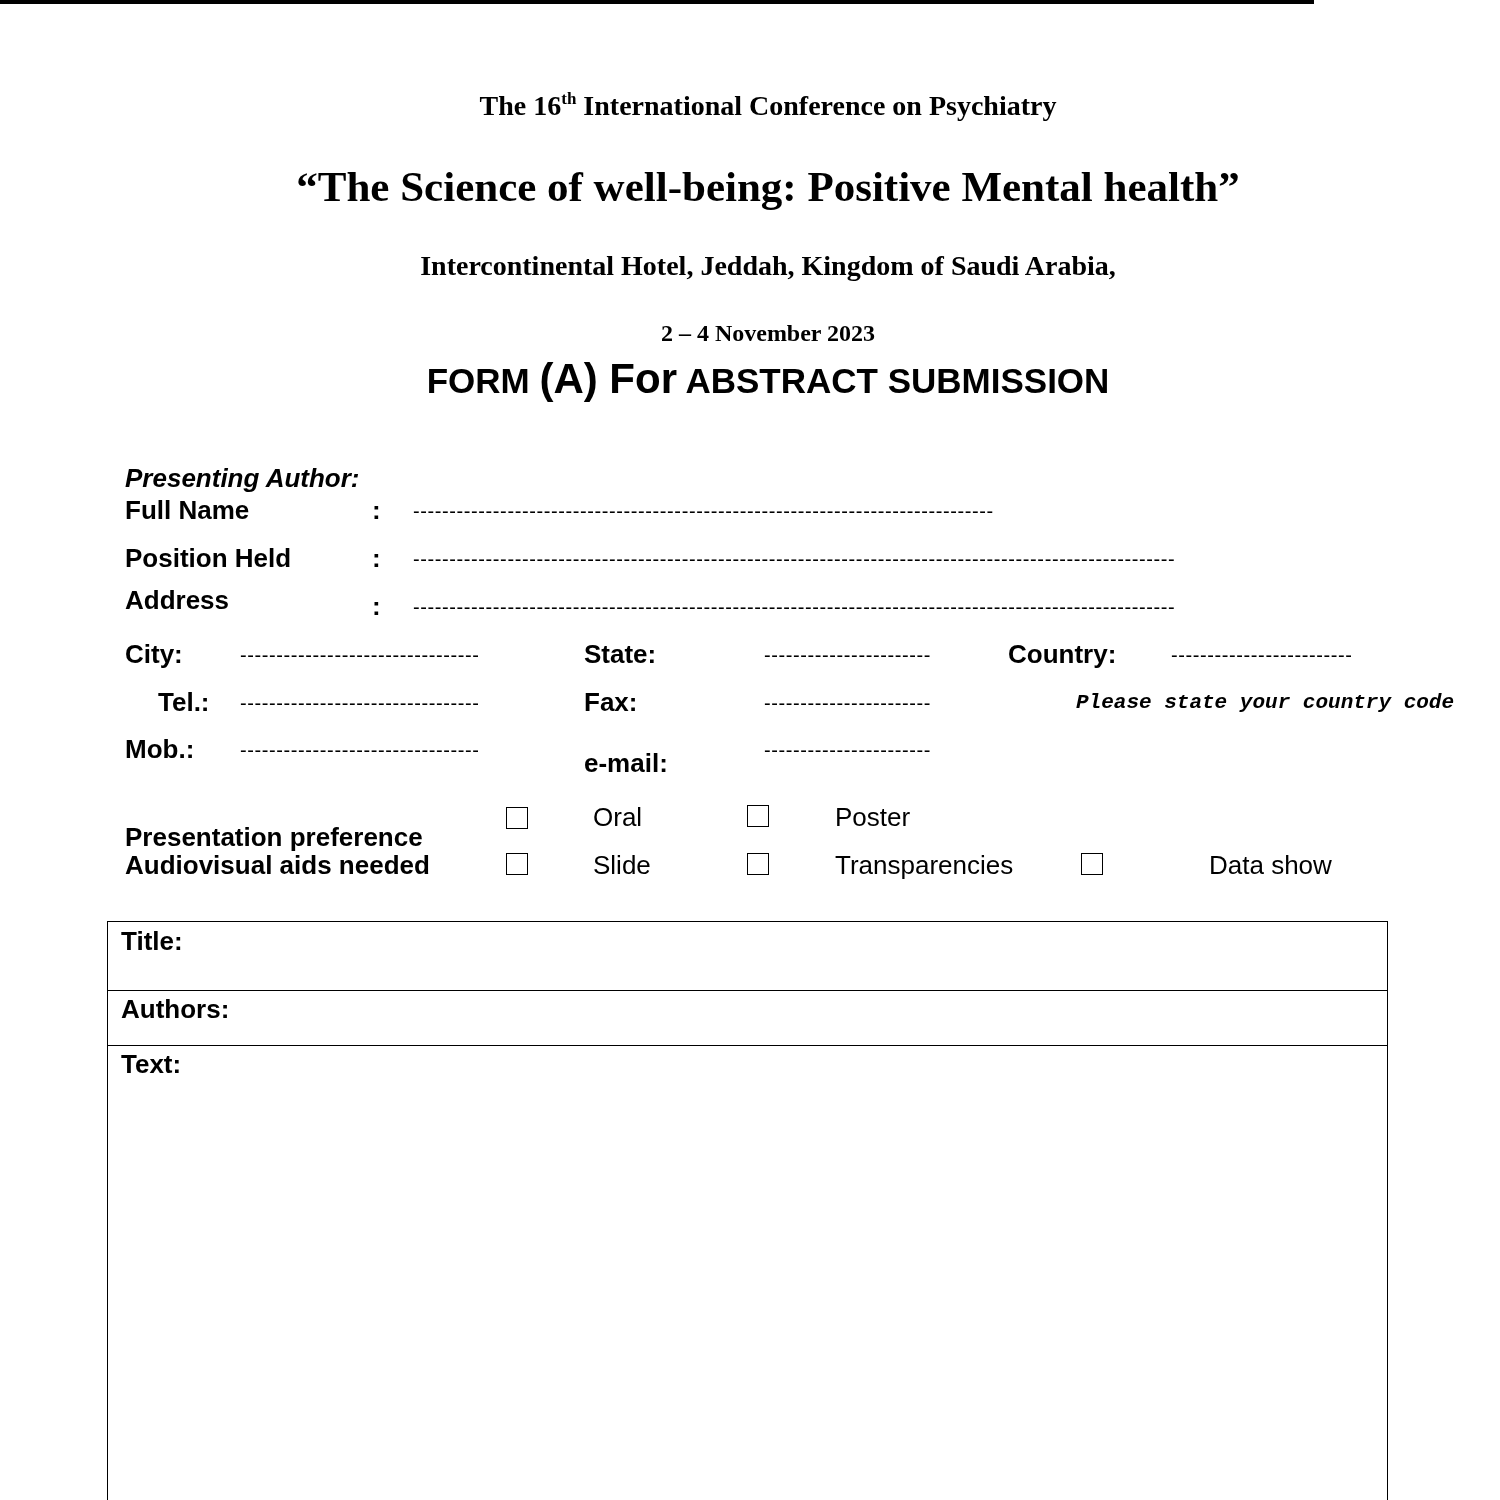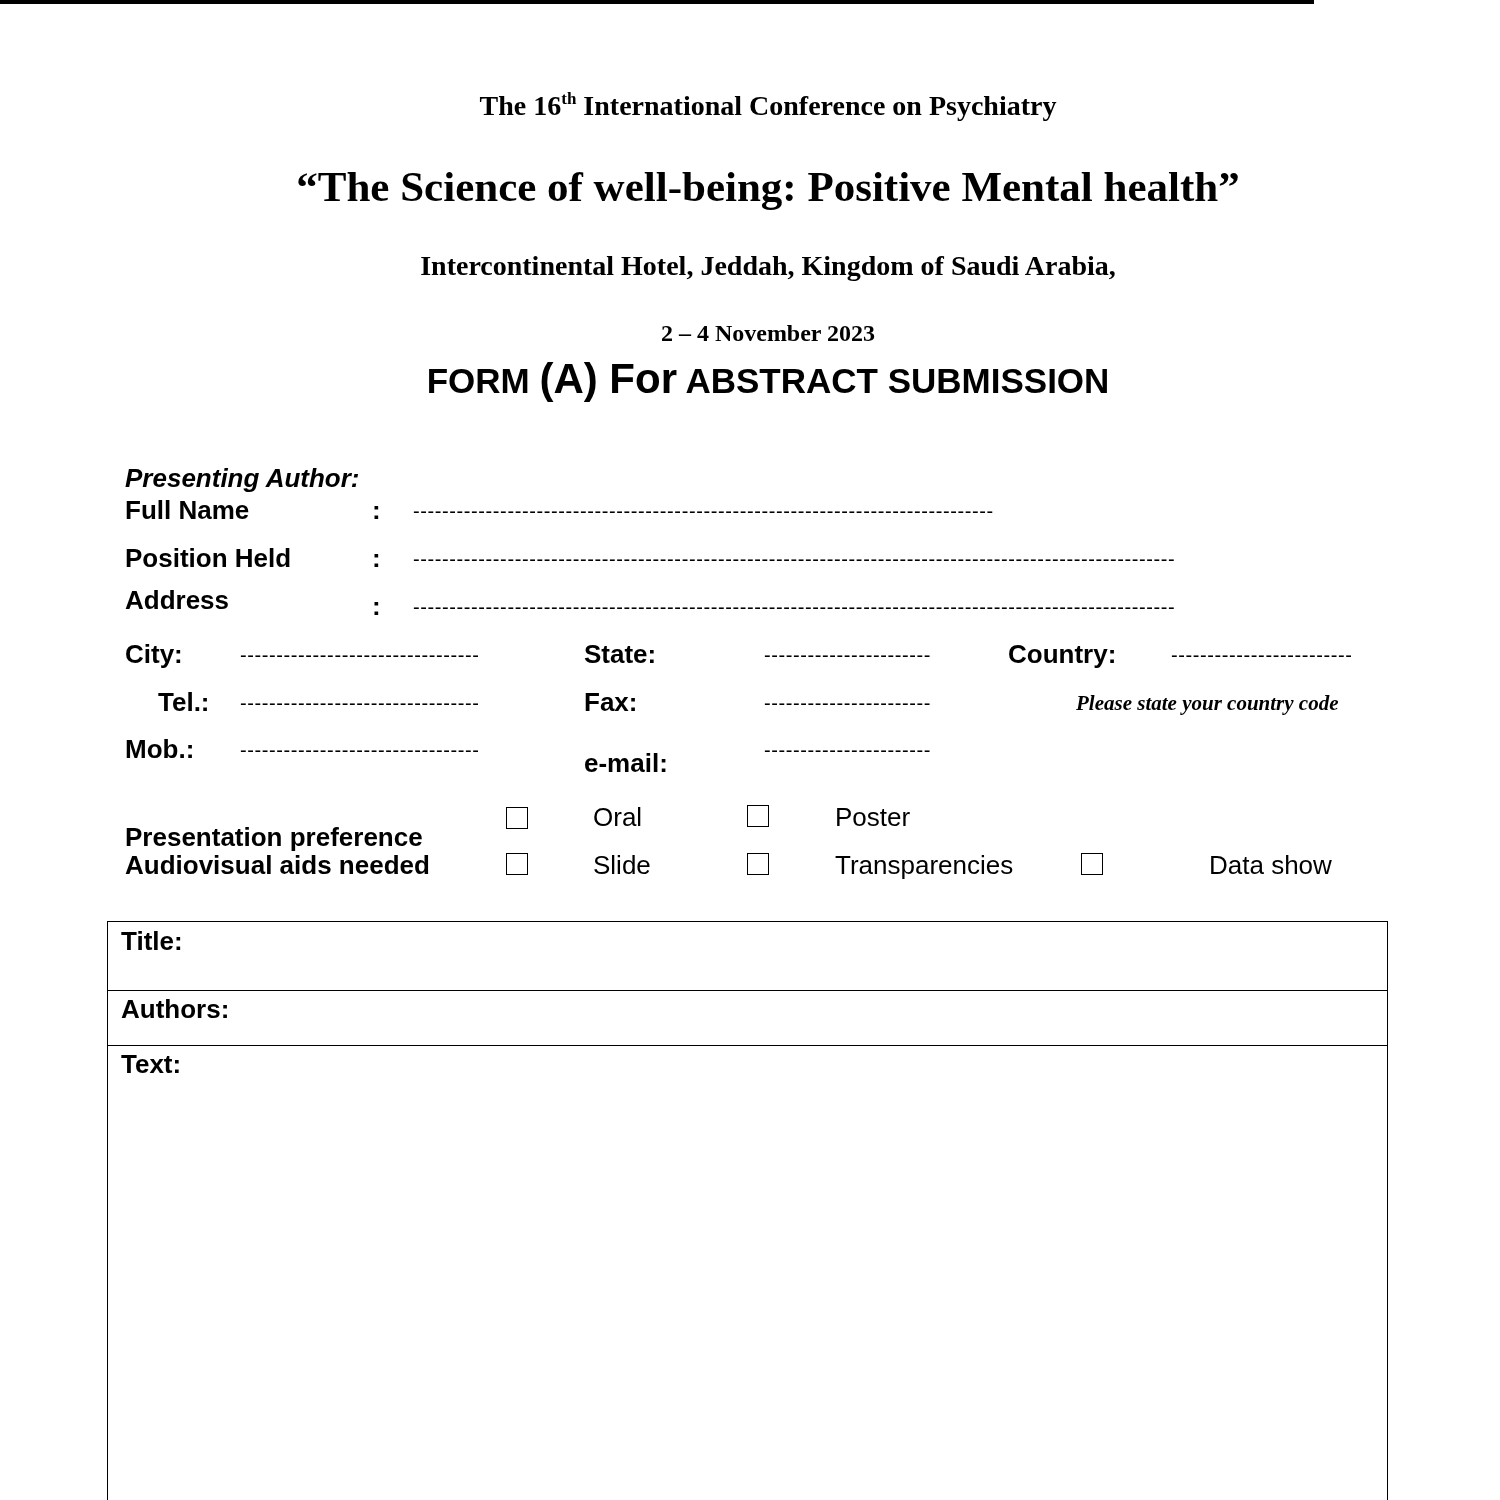--- a/index.html
+++ b/index.html
@@ -14,21 +14,21 @@
   #theme { top: 162px; font-size: 43px; font-weight: bold; color: #000000; }
   #venue { top: 250px; font-size: 28px; font-weight: bold; }
   #dates { top: 320px; font-size: 24px; font-weight: bold; }
   #form-title { top: 355px; font-size: 35px; font-weight: bold; }
   #form-title .big { font-size: 42px; }
   #rule { left: 93px; top: 403px; width: 1314px; height: 4px; background: #000; }
 
   .lbl { font-family: "Liberation Sans", sans-serif; font-size: 26px; font-weight: bold; }
   .dash { font-family: "Liberation Sans", sans-serif; font-size: 20px; letter-spacing: 0.6px; overflow: hidden; }
   .plain { font-family: "Liberation Sans", sans-serif; font-size: 26px; }
-  .note { font-family: Liberation Serif, serif; font-size: 21px; font-weight: bold; font-style: italic; }
+  .note { font-family: Liberation Mono, monospace; font-size: 21px; font-weight: bold; font-style: italic; }
   .chk { font-family: "DejaVu Sans", sans-serif; font-size: 24px; width: 22px; height: 22px; border: 1.5px solid #000; box-sizing: border-box; cursor: pointer; }
 
   #table { position: absolute; left: 107px; top: 921px; width: 1281px; height: 620px; border: 1px solid #000; box-sizing: border-box; }
   .cell { position: absolute; left: 0; width: 100%; box-sizing: border-box; border-bottom: 1px solid #000; }
   .cell .cell-lbl { position: absolute; left: 13px; top: 4px; font-family: "Liberation Sans", sans-serif; font-size: 26px; font-weight: bold; }
 </style>
 </head>
 <body>
 
 <div id="conf-title" class="abs center serif"><span>The 16</span><sup>th</sup><span> International Conference on Psychiatry</span></div>

